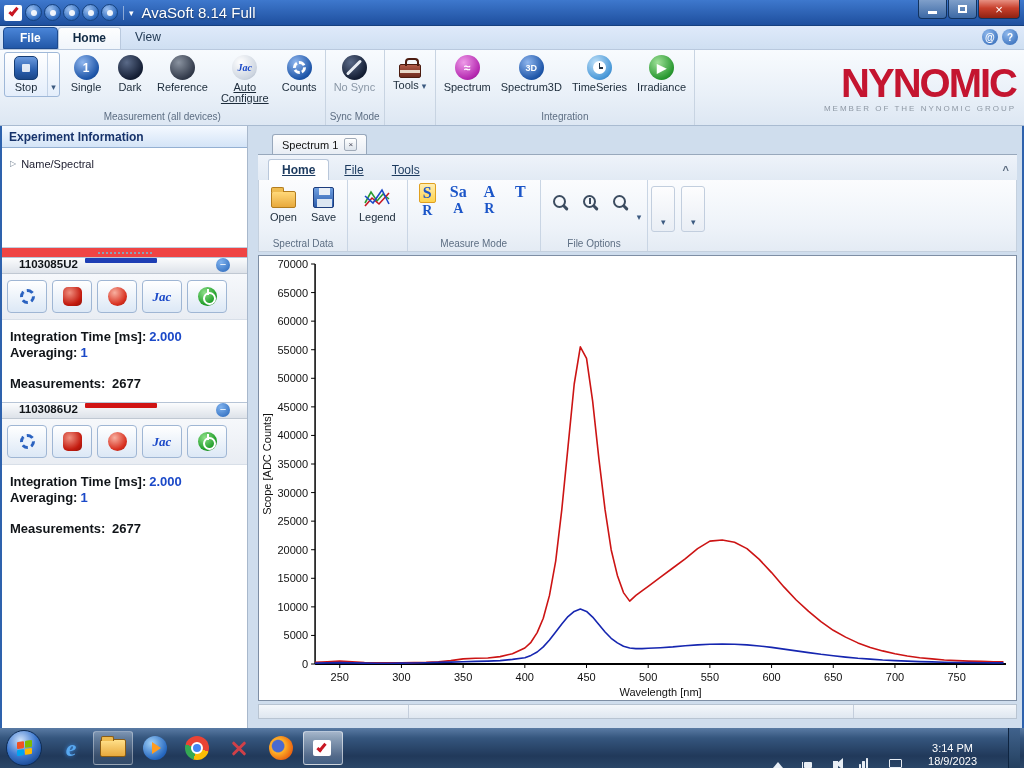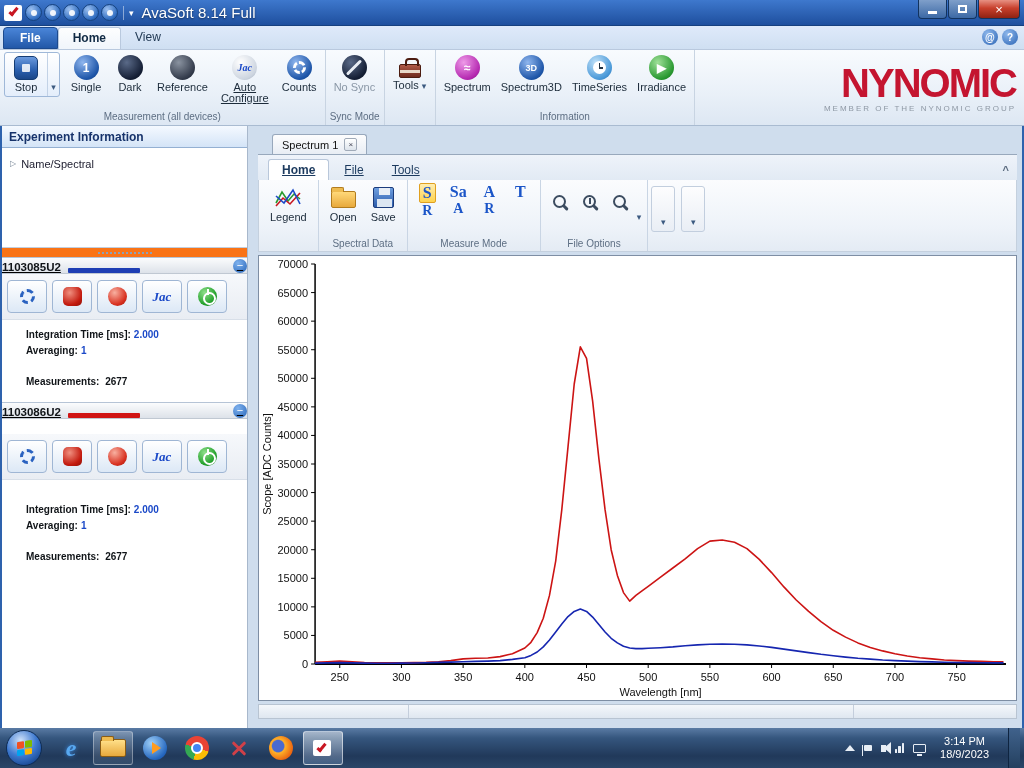--- a/index.html
+++ b/index.html
@@ -62,45 +62,45 @@
   .clock-ico::after{content:"";position:absolute;left:6px;top:6px;width:4px;height:1.5px;background:#234;}
   .badge3d{font-size:9px;}
   .tools-lblrow{display:flex;align-items:center;gap:3px;}
   .drop{font-size:9px;color:#3c5a80;}
   .brand{position:absolute;right:8px;top:14px;text-align:right;}
   .brand-name{font-size:40px;font-weight:bold;color:#c41530;letter-spacing:-2px;line-height:38px;}
   .brand-tagline{font-size:8px;letter-spacing:2px;color:#8e98a4;margin-top:2px;}
 
   
   .content{flex:1;display:flex;background:#cfdded;border-left:2px solid #2e62ad;border-right:2px solid #2e62ad;min-height:0;}
-  .sidebar{width:246px;background:#f97316;border-right:1px solid #a8b8cc;display:flex;flex-direction:column;flex:none;}
+  .sidebar{width:246px;background:#ef4444;border-right:1px solid #a8b8cc;display:flex;flex-direction:column;flex:none;}
   .exp-header{height:22px;background:linear-gradient(#f4f9ff,#d4e4f7);border-bottom:1px solid #94b0d2;color:#17336b;font-weight:bold;padding:4px 7px;}
   .exp-tree{height:100px;background:#fff;border-bottom:1px solid #c2cede;padding:7px 8px;font-size:11px;color:#223;}
   .tree-item{display:flex;align-items:center;gap:5px;height:17px;}
   .tree-item.indent{padding-left:13px;}
   .expander{color:#7a8898;font-size:8px;}
   .tree-dash{width:7px;border-top:1px dotted #9aa8b8;}
   .splitter{height:9px;display:flex;align-items:center;justify-content:center;}
   .splitter-dots{width:54px;border-top:2px dotted #8ea0b6;}
   .dev{background:#fff;border-top:1px solid #b6c4d6;display:flex;flex-direction:column;}
-  .dev:last-child{flex:1;gap:15px;}
-  .dev-header{height:16px;background:linear-gradient(#fbfcfd,#dde2e9);border-bottom:1px solid #c0c8d2;display:flex;align-items:flex-end;padding:0 0;gap:7px;flex:none;text-decoration:underline;}
+  .dev:last-child{flex:1;}
+  .dev-header{height:16px;background:linear-gradient(#fbfcfd,#dde2e9);border-bottom:1px solid #c0c8d2;display:flex;align-items:flex-start;padding:0 17px;gap:7px;flex:none;}
   .dev-id{font-weight:bold;font-size:11.5px;color:#101418;}
   .dev-line{height:5px;width:72px;border-radius:1px;background:#888;}
   .dev-collapse{margin-left:auto;width:14px;height:14px;border-radius:50%;background:radial-gradient(circle at 35% 30%,#7fb2ee,#2664b8);color:#fff;font-size:11px;line-height:13px;text-align:center;}
   .dev-toolbar{display:flex;gap:5px;padding:6px 5px;background:linear-gradient(#f6f8fb,#e9edf3);border-bottom:1px solid #d8dfe8;flex:none;}
   .dev-btn{width:40px;height:33px;border:1px solid #9fb6d4;border-radius:4px;background:linear-gradient(#ffffff,#dce8f6);display:flex;align-items:center;justify-content:center;}
   .gear-ico{width:15px;height:15px;border:3px dashed #2a62c0;border-radius:50%;background:#eaf2fc;}
   .red-ico{width:19px;height:19px;border-radius:5px;background:radial-gradient(circle at 35% 30%,#f09080,#c41c10 65%,#8e0f06);}
   .red-ico.lite{border-radius:50%;background:radial-gradient(circle at 35% 30%,#f8b0a0,#d83020 65%,#9a1408);}
   .jac-ico{font-style:italic;font-weight:bold;color:#1b49c8;font-size:13px;font-family:"Liberation Serif",serif;}
   .power-ico{width:19px;height:19px;border-radius:50%;background:radial-gradient(circle at 35% 30%,#8fe08a,#1f9e28 65%,#0e6a14);position:relative;}
   .power-ico::after{content:"";position:absolute;left:5px;top:5px;width:9px;height:9px;border:2px solid #fff;border-radius:50%;}
   .power-ico::before{content:"";position:absolute;left:9px;top:2px;width:2px;height:6px;background:#fff;z-index:1;}
-  .dev-info{padding:9px 24px 10px;font-size:10px;color:#101418;}
+  .dev-info{padding:9px 8px 10px;font-size:13px;color:#101418;}
   .dev-info .row{height:16px;font-weight:bold;}
   .dev-info a{color:#1b49c8;font-weight:bold;margin-left:3px;}
   .dev-info .gap{height:15px;}
 
   
   .main{flex:1;display:flex;flex-direction:column;padding:7px 5px 0 10px;min-width:0;}
   .doc-tabstrip{height:22px;display:flex;align-items:flex-end;border-bottom:1px solid #98a8bc;padding-left:14px;flex:none;}
   .doc-tab{background:linear-gradient(#fdfdfe,#e8edf4);border:1px solid #98a8bc;border-bottom:none;border-radius:3px 3px 0 0;padding:3px 9px;display:flex;gap:6px;align-items:center;font-size:11px;color:#111;}
   .doc-close{width:13px;height:13px;border:1px solid #a0aab8;border-radius:2px;background:linear-gradient(#fff,#dde4ec);font-size:8px;line-height:11px;text-align:center;color:#445;}
   .inner-tabs{height:25px;display:flex;align-items:flex-end;gap:2px;padding-left:10px;background:linear-gradient(#eef3fa,#e2eaf4);position:relative;flex:none;}
@@ -151,21 +151,21 @@
   .tfolder::before{content:"";position:absolute;top:-4px;left:0;width:11px;height:4px;background:#eebb50;border:1px solid #8a5c14;border-bottom:none;border-radius:2px 2px 0 0;}
   .wmp{width:24px;height:24px;border-radius:50%;background:radial-gradient(circle at 35% 30%,#9fd0f8,#2668c0 70%,#11459a);position:relative;display:flex;align-items:center;justify-content:center;}
   .wmp::after{content:"";width:0;height:0;border-left:9px solid #ff9c20;border-top:6px solid transparent;border-bottom:6px solid transparent;margin-left:2px;}
   .chrome-ico{width:24px;height:24px;border-radius:50%;background:conic-gradient(#ea4335 0 30%,#fbbc05 30% 55%,#34a853 55% 80%,#ea4335 80% 100%);position:relative;}
   .chrome-ico::after{content:"";position:absolute;left:6px;top:6px;width:12px;height:12px;background:#4285f4;border:2.5px solid #fff;border-radius:50%;box-sizing:border-box;}
   .snip{position:relative;width:22px;height:22px;}
   .snip::before,.snip::after{content:"";position:absolute;left:2px;top:10px;width:18px;height:3px;background:#d04048;border-radius:2px;}
   .snip::before{transform:rotate(45deg);}
   .snip::after{transform:rotate(-45deg);}
   .ffx{width:24px;height:24px;border-radius:50%;background:radial-gradient(circle at 38% 42%,#4a6ad0 0 28%,#ffb028 34%,#e86010 75%,#b03808);}
-  .tray{margin-left:auto;display:flex;align-items:center;gap:9px;color:#e8eef5;padding-right:2px;}
+  .tray{margin-left:auto;display:flex;align-items:flex-end;gap:21px;color:#e8eef5;padding-right:2px;}
   .tri-up{width:0;height:0;border-left:5px solid transparent;border-right:5px solid transparent;border-bottom:6px solid #e8eef5;}
   .tray-flag{width:8px;height:6px;background:#e8eef5;position:relative;border-radius:1px;}
   .tray-flag::after{content:"";position:absolute;left:-2px;top:0;width:1.5px;height:11px;background:#e8eef5;}
   .spk{width:5px;height:7px;background:#e8eef5;position:relative;}
   .spk::after{content:"";position:absolute;left:3px;top:-3px;width:0;height:0;border-right:7px solid #e8eef5;border-top:6px solid transparent;border-bottom:6px solid transparent;}
   .netbars{display:flex;align-items:flex-end;gap:1px;}
   .netbars span{width:2.5px;background:#e8eef5;border-radius:.5px;}
   .nb1{height:4px;} .nb2{height:7px;} .nb3{height:10px;}
   .moni{width:13px;height:9px;border:1.5px solid #e8eef5;border-radius:1px;position:relative;}
   .moni::after{content:"";position:absolute;left:3px;bottom:-4px;width:5px;height:2px;background:#e8eef5;}
@@ -301,21 +301,21 @@
           <span class="sphere sp-cyan">
               <span class="clock-ico"></span>
             </span>
           <span class="lbl">TimeSeries</span>
         </div>
         <div class="rbtn">
           <span class="sphere sp-green">▶</span>
           <span class="lbl">Irradiance</span>
         </div>
       </div>
-      <div class="rgroup-label">Information</div>
+      <div class="rgroup-label">Integration</div>
     </div>
 
     <div class="brand">
       <div class="brand-name">NYNOMIC</div>
       <div class="brand-tagline">MEMBER OF THE NYNOMIC GROUP</div>
     </div>
   </div>
 
   <div class="content">
 
@@ -415,46 +415,46 @@
           <span class="doc-close">×</span>
         </div>
       </div>
       <div class="inner-tabs">
         <span class="itab active">Home</span>
         <span class="itab">File</span>
         <span class="itab">Tools</span>
         <span class="ribbon-collapse">^</span>
       </div>
       <div class="inner-ribbon">
+        <div class="igroup">
+          <div class="igroup-body">
+            <div class="ibtn">
+              <span class="folder-ico"></span>
+              <span class="lbl">Open</span>
+            </div>
+            <div class="ibtn">
+              <span class="floppy-ico"></span>
+              <span class="lbl">Save</span>
+            </div>
+          </div>
+          <div class="igroup-label">Spectral Data</div>
+        </div>
+
         <div class="igroup">
           <div class="igroup-body">
             <div class="ibtn">
               <svg width="26" height="20" viewBox="0 0 26 20" style="margin-top:3px">
                 <polyline points="1,15 7,4 13,13 19,6 25,11" fill="none" stroke="#2a9a30" stroke-width="1.6"></polyline>
                 <polyline points="1,18 8,10 15,16 25,5" fill="none" stroke="#c81722" stroke-width="1.6"></polyline>
                 <polyline points="1,8 9,15 18,2 25,16" fill="none" stroke="#1b49c8" stroke-width="1.6"></polyline>
               </svg>
               <span class="lbl">Legend</span>
             </div>
           </div>
           <div class="igroup-label"></div>
-        </div>
-
-        <div class="igroup">
-          <div class="igroup-body">
-            <div class="ibtn">
-              <span class="folder-ico"></span>
-              <span class="lbl">Open</span>
-            </div>
-            <div class="ibtn">
-              <span class="floppy-ico"></span>
-              <span class="lbl">Save</span>
-            </div>
-          </div>
-          <div class="igroup-label">Spectral Data</div>
         </div>
 
         <div class="igroup">
           <div class="igroup-body">
             <div class="mm-btn">
               <span class="mm-top hl">S</span>
               <span class="mm-bot">R</span>
             </div>
             <div class="mm-btn">
               <span class="mm-top">Sa</span>

